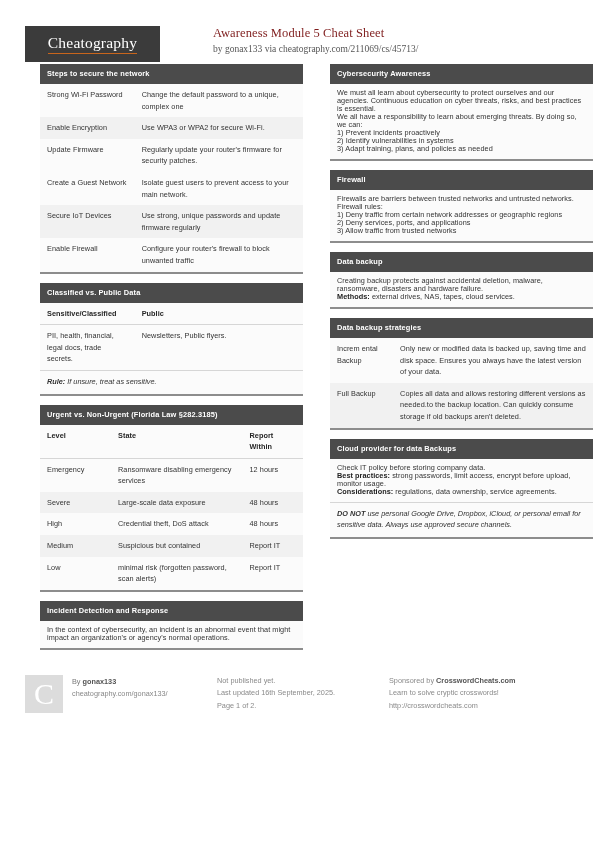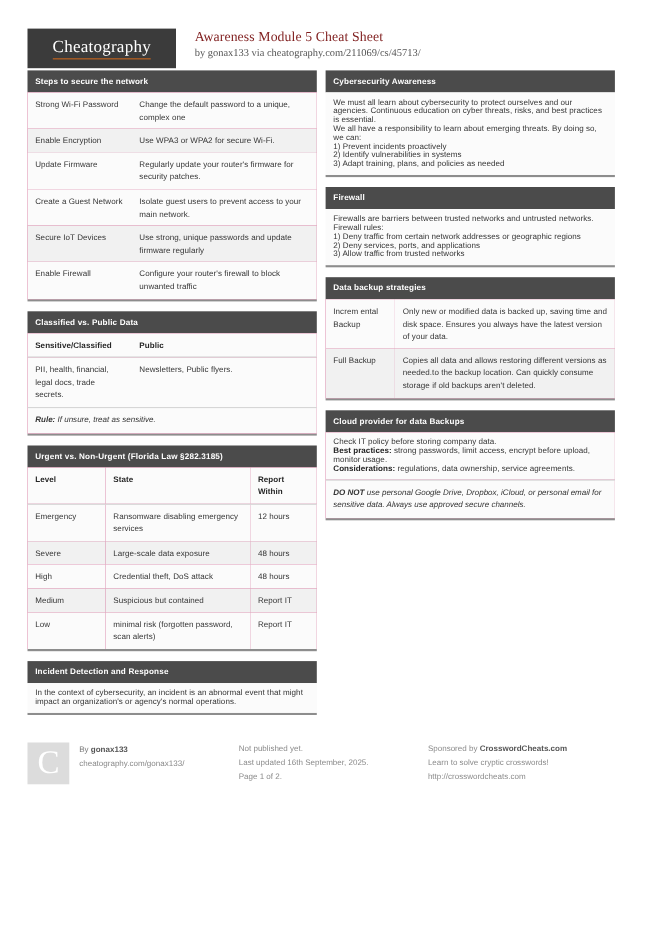--- a/index.html
+++ b/index.html
@@ -17,20 +17,21 @@
     padding: 0;
     overflow: hidden;
   }
 
   
   .header {
     display: flex;
     align-items: flex-start;
     padding: 26px 25px 0 25px;
     height: 62px;
+    gap: 36px;
   }
   .logo-box {
     width: 135px;
     height: 36px;
     background: #3b3b3b;
     display: flex;
     align-items: center;
     justify-content: center;
     flex: 0 0 135px;
   }
@@ -61,22 +62,22 @@
     font-family: "Liberation Serif", serif;
     font-size: 9.5px;
     color: #555555;
     line-height: 14px;
     margin-top: 1px;
   }
 
   
   .columns {
     display: flex;
-    gap: 8px;
-    padding: 0 25px;
+    gap: 27px;
+    padding: 0 40px;
     margin-top: 2px;
     align-items: flex-start;
   }
   .col { width: 263px; flex: 0 0 263px; }
 
   
   .card {
     margin-bottom: 9px;
     background: #ffffff;
     border-bottom: 2px solid #8d8d8d;
@@ -315,20 +316,29 @@
             <div class="text-row">
               <p>Firewalls are barriers between trusted networks and untrusted networks.</p>
               <p>Firewall rules:</p>
               <p>1) Deny traffic from certain network addresses or geographic regions</p>
               <p>2) Deny services, ports, and applications</p>
               <p>3) Allow traffic from trusted networks</p>
             </div>
           </div>
         </div>
         <div class="card">
+          <div class="card-head">Data backup</div>
+          <div class="card-body">
+            <div class="text-row">
+              <p>Creating backup protects against accidental deletion, malware, ransomware, disasters and hardware failure.</p>
+              <p><b>Methods:</b><span> external drives, NAS, tapes, cloud services.</span></p>
+            </div>
+          </div>
+        </div>
+        <div class="card">
           <div class="card-head">Data backup strategies</div>
           <div class="card-body">
             <table class="kv bk">
               <tbody>
                 <tr class="plain">
                   <td class="k c1">Increm ental Backup</td>
                   <td>Only new or modified data is backed up, saving time and disk space. Ensures you always have the latest version of your data.</td>
                 </tr>
                 <tr class="zebra">
                   <td class="k c1">Full Backup</td>

